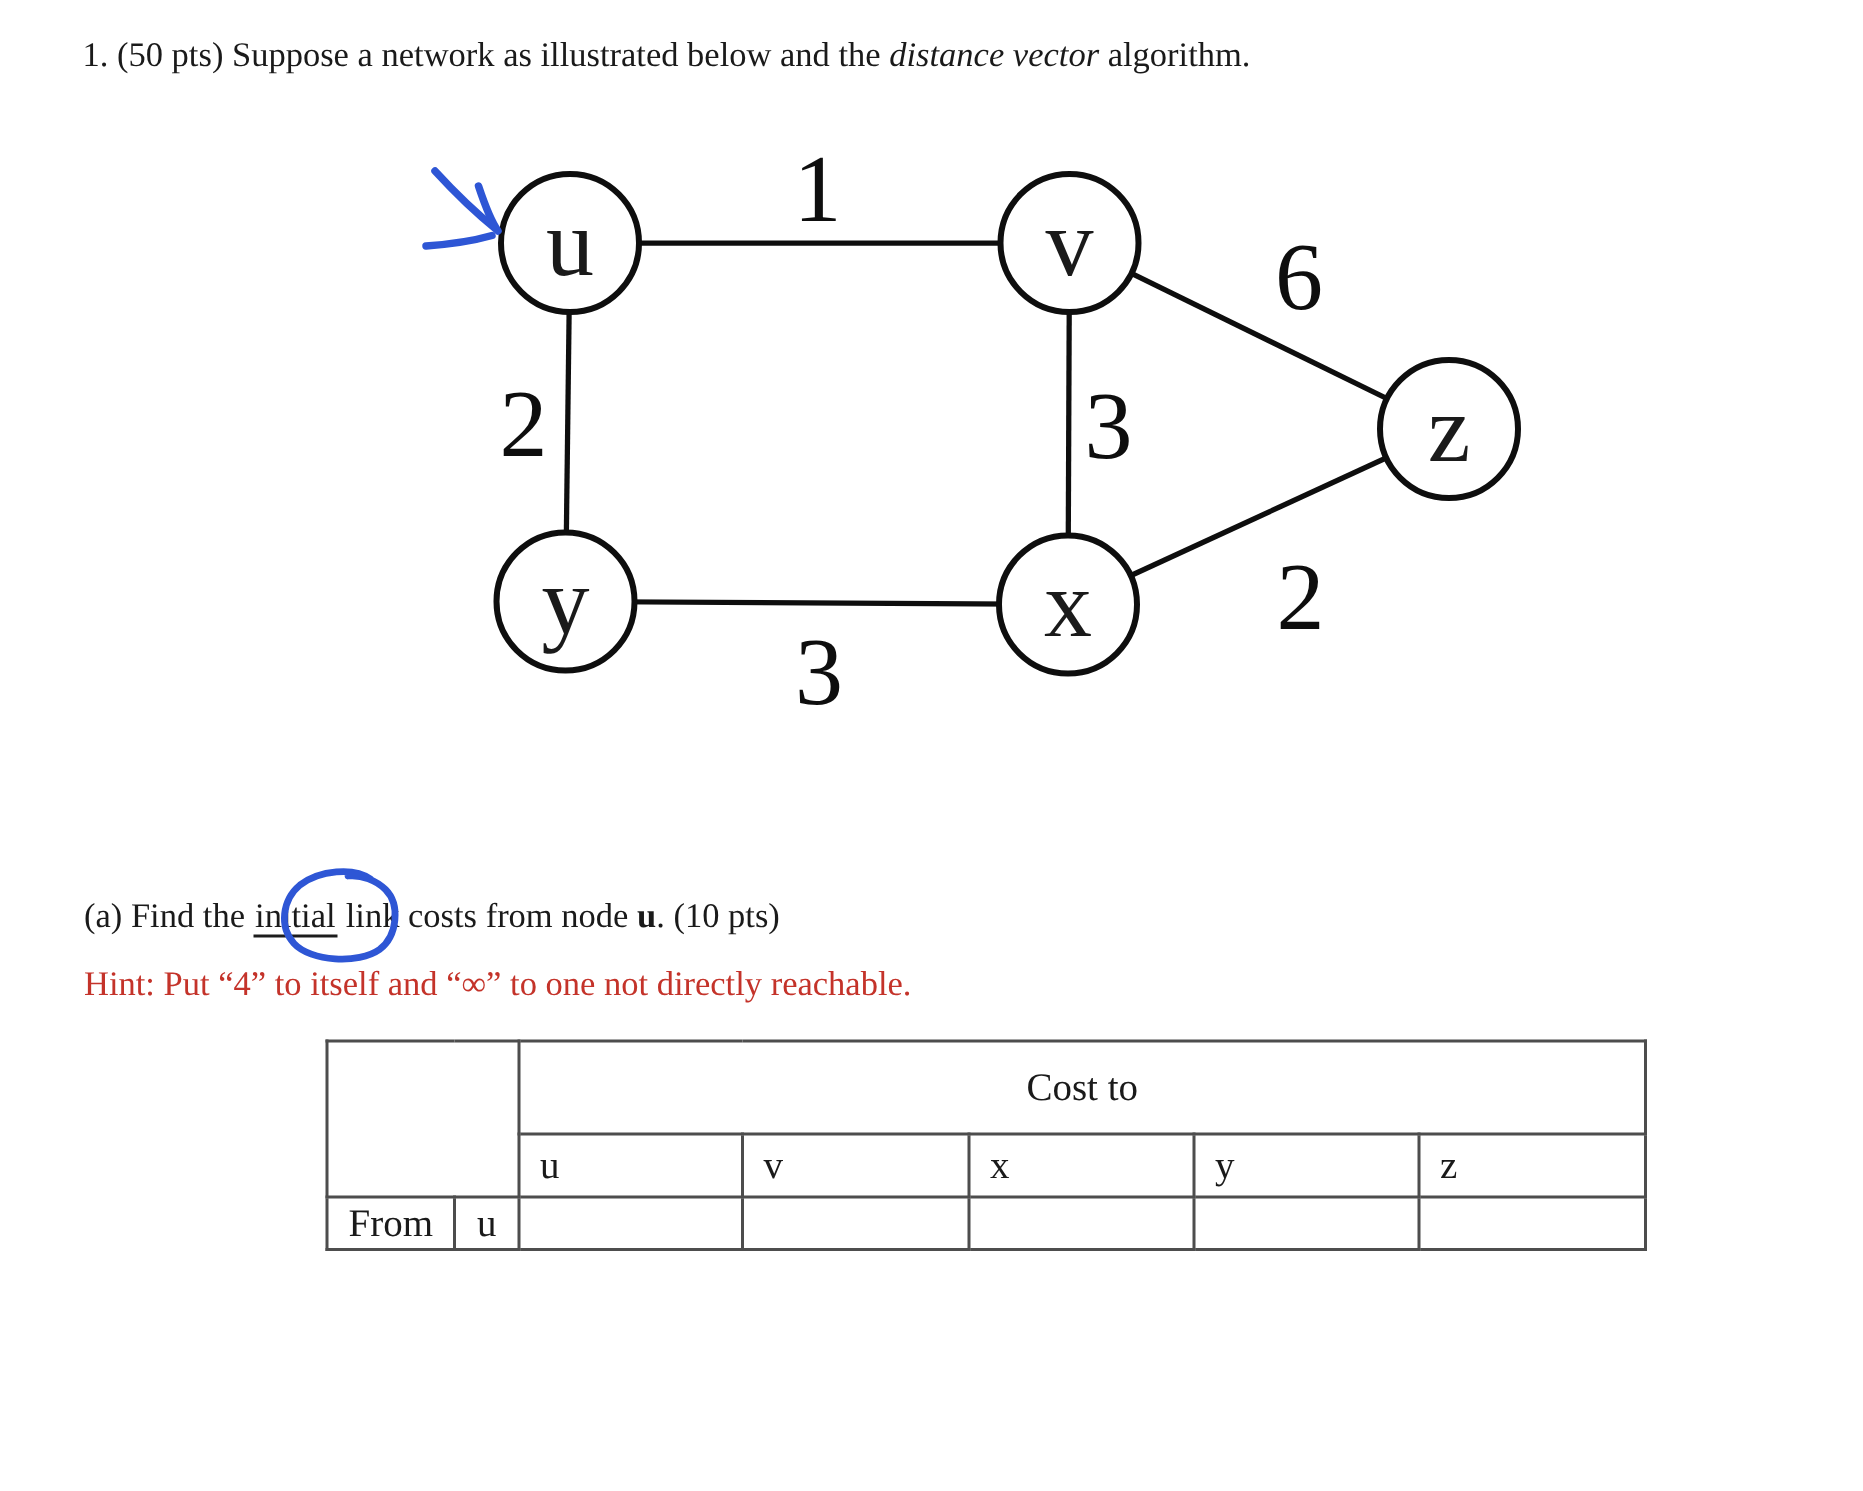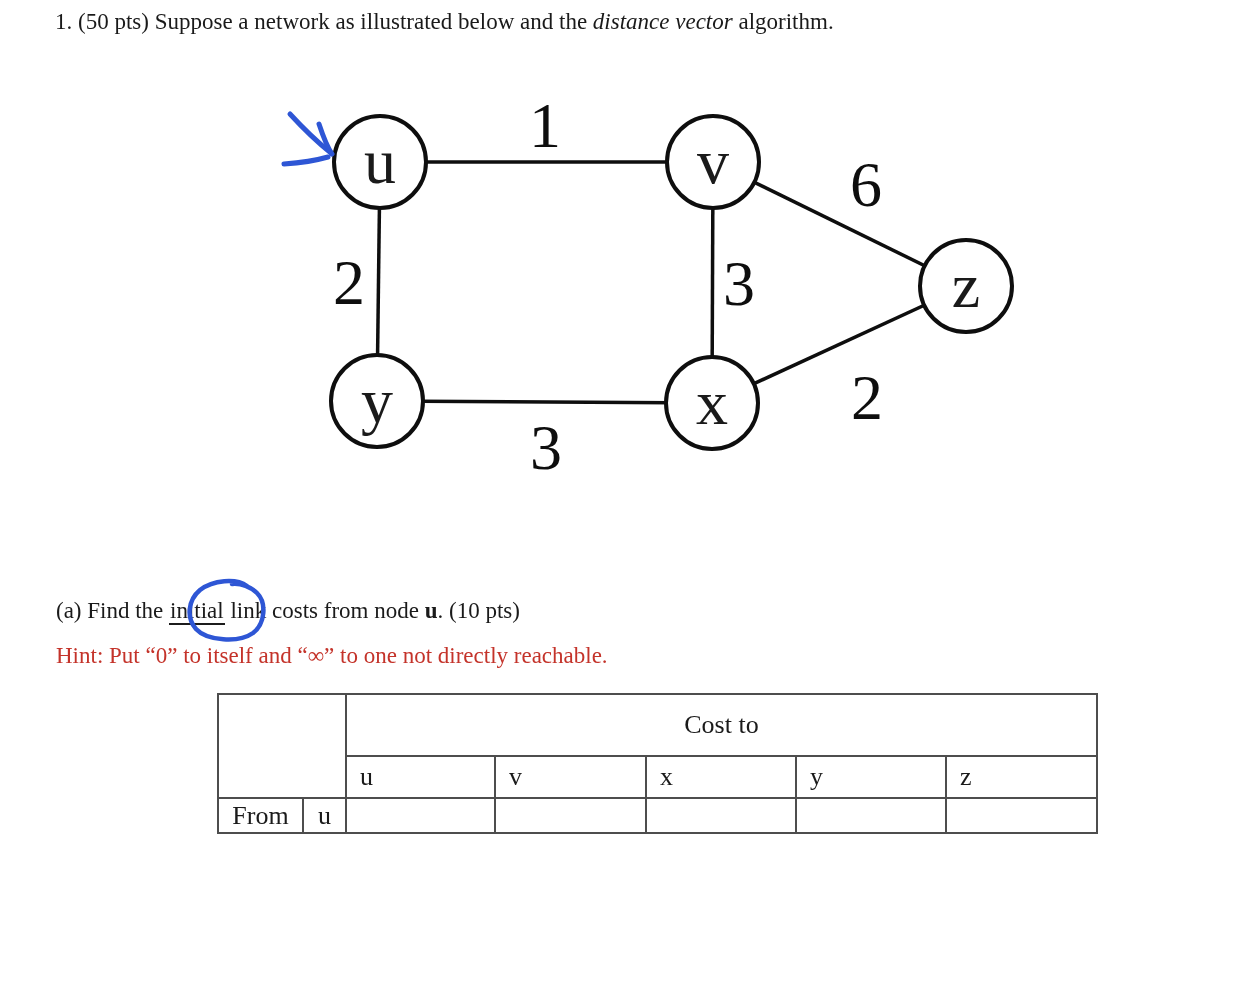--- a/index.html
+++ b/index.html
@@ -7,21 +7,21 @@
     width: 1242px; height: 994px;
     background: #ffffff;
     position: relative;
     overflow: hidden;
     font-family: "Liberation Serif", serif;
     color: #1a1a1a;
   }
   .abs { position: absolute; }
 
   
-  #title   { left: 55px;  top: 9px;  font-size: 23px; white-space: nowrap; text-align: center; }
+  #title   { left: 55px;  top: 24px;  font-size: 23px; white-space: nowrap; text-align: center; }
   #title i { font-style: italic; }
 
   #qa      { left: 56px;  top: 598px; font-size: 23px; white-space: nowrap; }
   #qa b    { font-weight: bold; }
   .underlined { border-bottom: 2px solid #1c1c1c; padding: 0 1px; }
 
   #hint    { left: 56px;  top: 643px; font-size: 23px; color: #c4332a; white-space: nowrap; }
 
   
   #graph { left: 0; top: 0; width: 1242px; height: 530px; }
@@ -86,21 +86,21 @@
     <div class="edge-label" style="left: 546px; top: 448px;">3</div>
     <div class="node" style="left: 332px; top: 114px;">u</div>
     <div class="node" style="left: 665px; top: 114px;">v</div>
     <div class="node" style="left: 918px; top: 238px;">z</div>
     <div class="node" style="left: 329px; top: 353px;">y</div>
     <div class="node" style="left: 664px; top: 355px;">x</div>
   </div>
 
 <div id="qa" class="abs"><span>(a) Find the </span><span class="underlined">initial</span><span> link costs from node </span><b>u</b><span>. (10 pts)</span></div>
 
-<div id="hint" class="abs">Hint: Put “0” to itself and “∞” to one not directly reachable.</div>
+<div id="hint" class="abs">Hint: Put “4” to itself and “∞” to one not directly reachable.</div>
 
 <table id="cost-table">
   <colgroup>
     <col style="width:85px">
       <col style="width:43px">
     <col style="width:149px">
       <col style="width:151px">
       <col style="width:150px">
     <col style="width:150px">
       <col style="width:151px">

